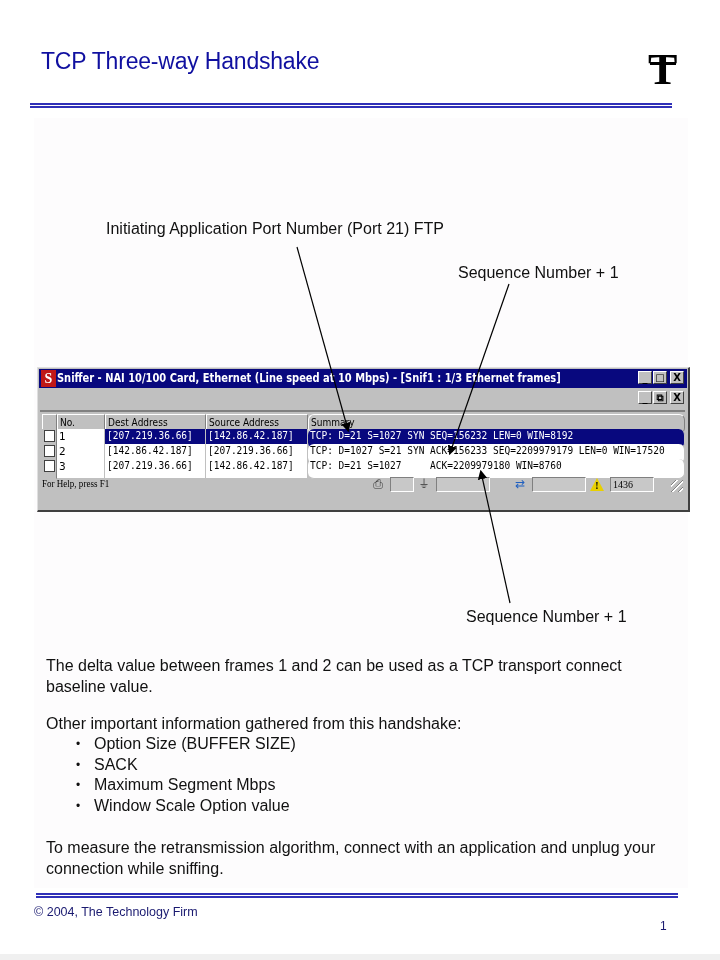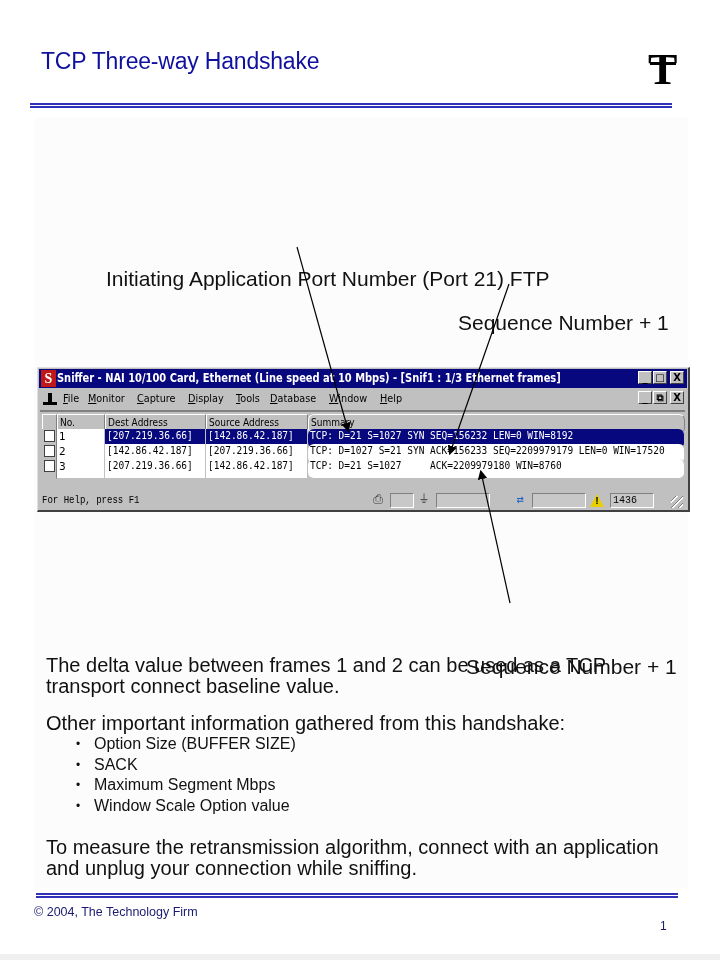--- a/index.html
+++ b/index.html
@@ -12,21 +12,21 @@
 
   .rule { position: absolute; left: 30px; width: 642px; }
   .rule .l1 { height: 2px; background: #3030b8; }
   .rule .l2 { height: 1px; background: #ffffff; }
   .rule .l3 { height: 2px; background: #3030b8; }
   .rule.top { top: 103px; }
   .rule.bottom { top: 893px; left: 36px; width: 642px; }
 
   .content-bg { position: absolute; left: 34px; top: 118px; width: 654px; height: 770px; background: #fdfcfd; }
 
-  .callout { position: absolute; font-size: 21px; color: #111; white-space: nowrap; margin-top: 47px; }
+  .callout { position: absolute; font-size: 16px; color: #111; white-space: nowrap; }
   .callout.c1 { left: 106px; top: 220px; }
   .callout.c2 { left: 458px; top: 264px; }
   .callout.c3 { left: 466px; top: 608px; }
 
   svg.arrows { position: absolute; left: 0; top: 0; width: 720px; height: 960px; pointer-events: none; z-index: 5; }
 
   
   .win { position: absolute; left: 37px; top: 367px; width: 653px; height: 145px; background: #c0c0c0; border-right: 2px solid #404040; border-bottom: 2px solid #404040; border-top: 1px solid #dfdfdf; border-left: 1px solid #dfdfdf; font-family: "DejaVu Sans", sans-serif; }
   .titlebar { position: absolute; left: 1px; top: 1px; right: 1px; height: 19px; background: #08087e; color: #fff; font-size: 11.5px; font-weight: bold; line-height: 19px; padding-left: 18px; white-space: nowrap; overflow: hidden; transform-origin: left; }
   .titlebar .app-icon { position: absolute; left: 2px; top: 1px; width: 15px; height: 17px; background: #c01818; color: #fff; font-size: 14px; font-weight: bold; line-height: 17px; text-align: center; font-family: "Liberation Serif", serif; }
@@ -55,33 +55,33 @@
   .col-dest { width: 101px; }
   .col-src { width: 102px; }
   .col-sum { flex: 1; border-radius: 6px; }
   .data .cell { background: #fff; font-family: "DejaVu Sans Mono", monospace; font-size: 10px; border-right: 1px solid #c0c0c0; }
   .data .cell span { display: inline-block; transform: scaleX(0.95); transform-origin: left; }
   .data .col-chk { background: #c0c0c0; border-right: 1px solid #808080; position: relative; }
   .data .col-chk .box { position: absolute; left: 2px; top: 1px; width: 11px; height: 12px; background: #fff; border: 1px solid #404040; }
   .data .col-no { background: #fff; font-family: "DejaVu Sans", sans-serif; font-size: 10.5px; }
   .data.selected .col-dest, .data.selected .col-src, .data.selected .col-sum { background: #08087e; color: #fff; }
 
-  .statusbar { position: absolute; left: 2px; top: 122px; right: 3px; height: 20px; font-size: 10.5px; line-height: 20px; font-family: Liberation Mono, monospace; }
+  .statusbar { position: absolute; left: 2px; top: 106px; right: 3px; height: 20px; font-size: 10.5px; line-height: 20px; font-family: Liberation Serif, serif; }
   .statusbar .help { position: absolute; left: 2px; top: 0; transform: scaleX(0.86); transform-origin: left; white-space: nowrap; }
   .sb-field { position: absolute; top: 3px; height: 15px; border-top: 1px solid #808080; border-left: 1px solid #808080; border-right: 1px solid #fff; border-bottom: 1px solid #fff; background: #c8c8c8; font-size: 10px; line-height: 13px; padding-left: 2px; }
   .sb-icon { position: absolute; top: 3px; width: 16px; height: 15px; font-size: 12px; line-height: 15px; text-align: center; }
   .sb-icon.printer { left: 330px; color: #303030; }
   .sb-icon.scope { left: 376px; color: #303030; }
   .sb-icon.transfer { left: 472px; color: #2060c0; }
   .sb-icon.warning { left: 549px; }
   .sb-icon.warning .tri { position: absolute; left: 1px; top: 1px; width: 0; height: 0; border-left: 7px solid transparent; border-right: 7px solid transparent; border-bottom: 13px solid #e8d000; }
   .sb-icon.warning .ex { position: absolute; left: 0; width: 16px; top: 1px; font-size: 10px; font-weight: bold; color: #000; }
   .grip { position: absolute; right: 2px; bottom: 2px; width: 12px; height: 12px; background: repeating-linear-gradient(135deg, transparent 0 3px, #808080 3px 4px, #fff 4px 5px); }
 
-  .body-text { position: absolute; left: 46px; font-size: 20px; line-height: 21px; color: #111; }
+  .body-text { position: absolute; left: 46px; font-size: 16px; line-height: 21px; color: #111; }
   .para1 { top: 655px; width: 620px; }
   .para2 { top: 713px; }
   .bullets { position: absolute; left: 76px; top: 734px; font-size: 16px; line-height: 20.6px; color: #111; list-style: none; }
   .bullets li { position: relative; padding-left: 18px; }
   .bullets li::before { content: "•"; position: absolute; left: 0; font-size: 12px; }
   .para3 { top: 837px; width: 620px; }
 
   .footer-left { position: absolute; left: 34px; top: 905px; font-size: 12.5px; color: #1a1a70; }
   .footer-right { position: absolute; left: 660px; top: 919px; font-size: 12px; color: #1a1a70; }
   .bottom-strip { position: absolute; left: 0; top: 954px; width: 720px; height: 6px; background: #f0f0f0; }
@@ -108,31 +108,20 @@
   <div class="titlebar">
     <div class="app-icon">S</div>
     <span class="title-text">Sniffer - NAI 10/100 Card, Ethernet (Line speed at 10 Mbps) - [Snif1 : 1/3 Ethernet frames]</span>
   </div>
   <div class="wbtns main">
     <div class="wbtn">_</div>
     <div class="wbtn">□</div>
     <div class="wbtn close">X</div>
   </div>
 
-  <div class="menubar">
-    <div class="doc-icon"></div>
-    <span class="menu-item">File</span>
-    <span class="menu-item">Monitor</span>
-    <span class="menu-item">Capture</span>
-    <span class="menu-item">Display</span>
-    <span class="menu-item">Tools</span>
-    <span class="menu-item">Database</span>
-    <span class="menu-item">Window</span>
-    <span class="menu-item">Help</span>
-  </div>
   <div class="wbtns child">
     <div class="wbtn">_</div>
     <div class="wbtn">⧉</div>
     <div class="wbtn close">X</div>
   </div>
 
   <div class="grid-wrap">
     <div class="grid">
       <div class="row head">
         <div class="cell col-chk"></div>

